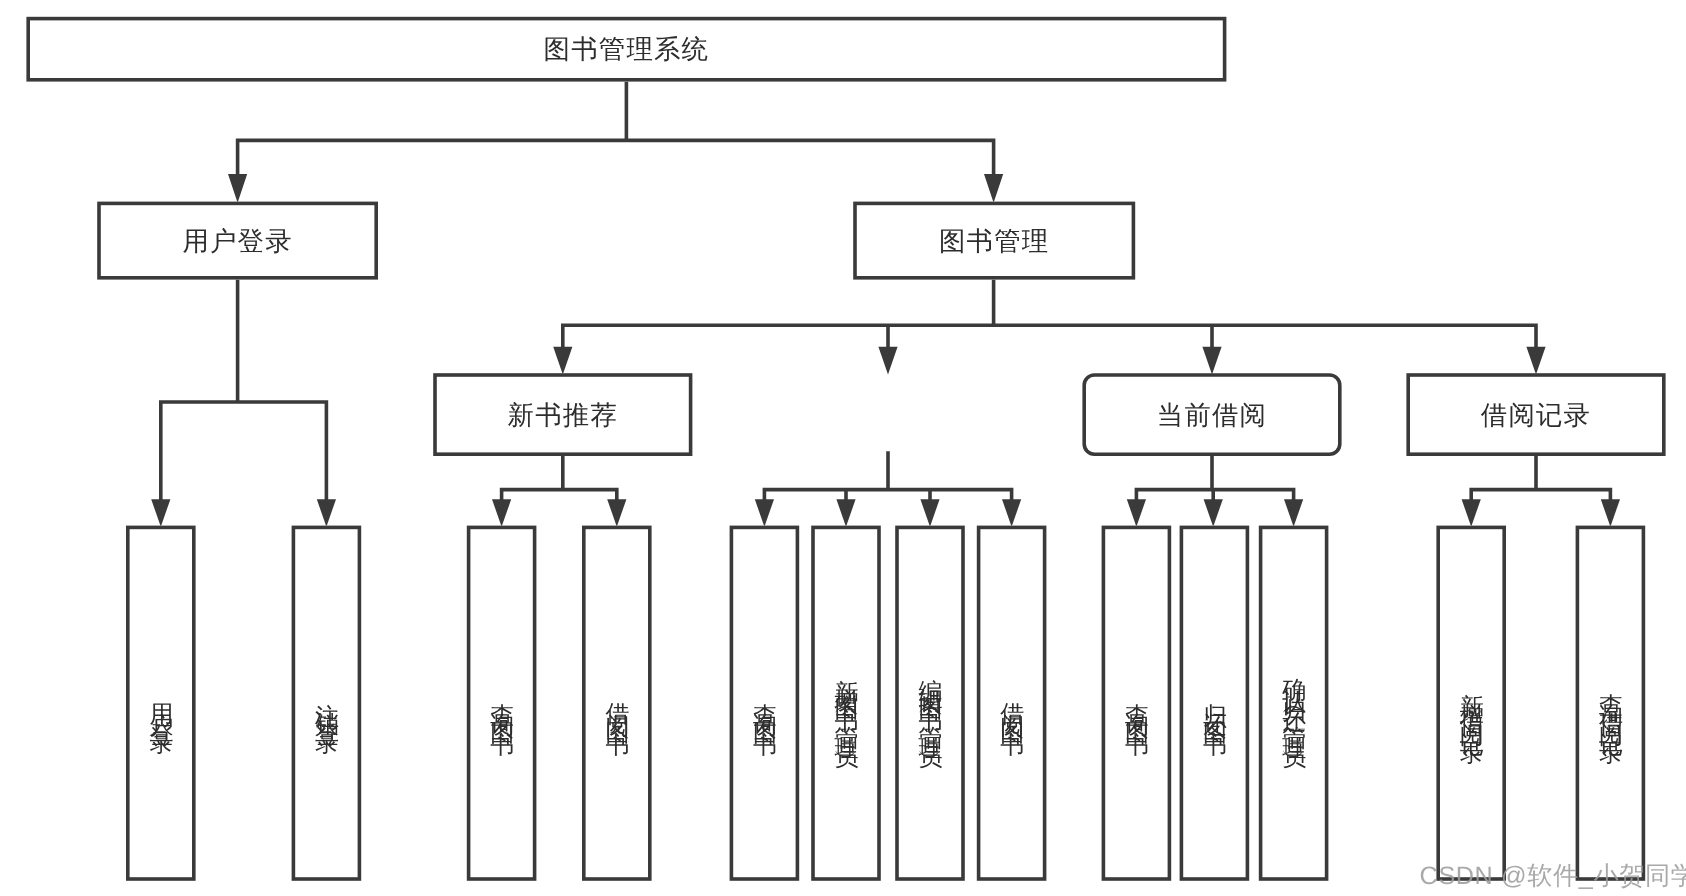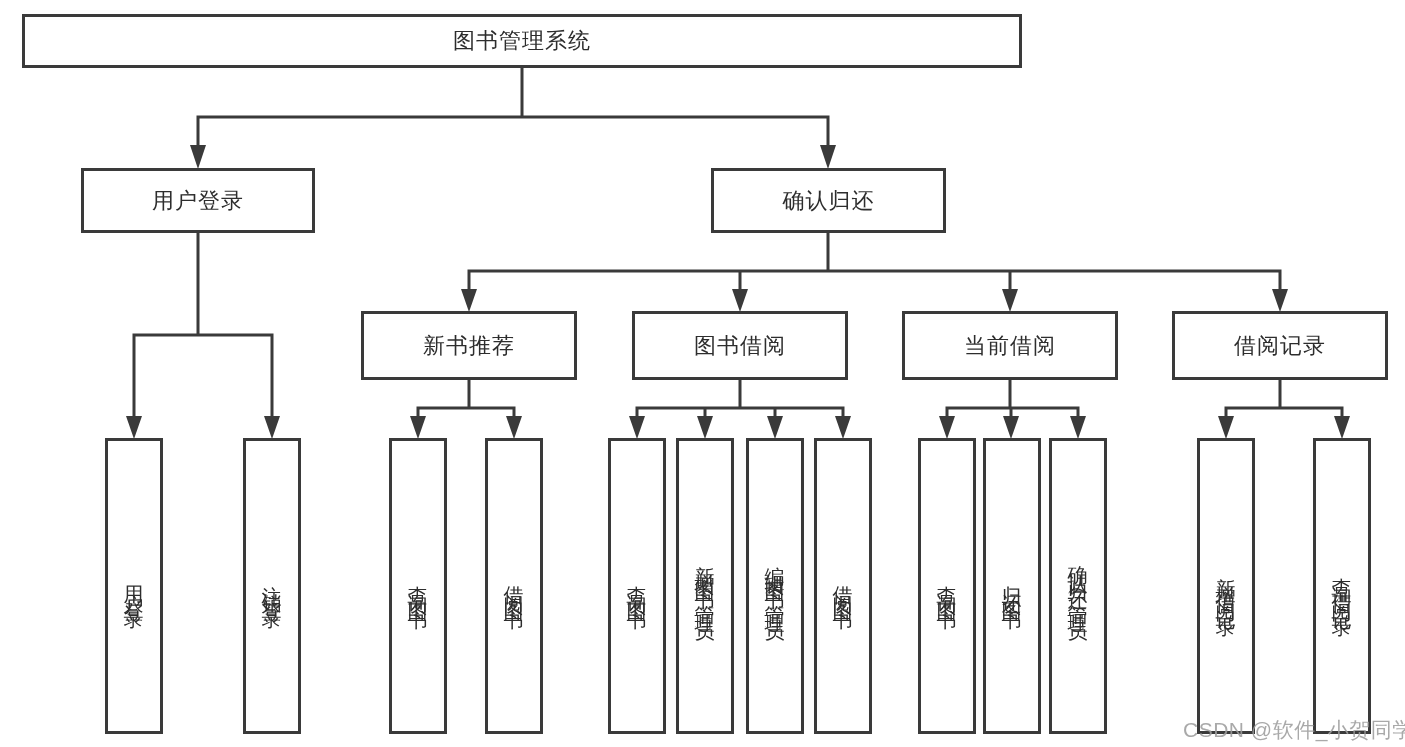--- a/index.html
+++ b/index.html
@@ -49,21 +49,21 @@
     opacity: 0.88;
     white-space: nowrap;
     letter-spacing: 0.5px;
   }
   
   .n-root   { left: 22px;   top: 14px;  width: 1000px; height: 54px; }
   .n-login  { left: 81px;   top: 168px; width: 234px;  height: 65px; }
   .n-mgmt   { left: 711px;  top: 168px; width: 235px;  height: 65px; }
   .n-l3     { top: 311px; width: 216px; height: 69px; }
   .n-l3a { left: 361px; }  .n-l3b { left: 632px; }
-  .n-l3c { left: 902px; }  .n-l3d { left: 1172px; }
+  .n-l3c { left: 902px; border-radius: 10px; }  .n-l3d { left: 1172px; }
   .leaf  { top: 438px; width: 58px; height: 296px; }
   .lf1  { left: 105px; }  .lf2  { left: 243px; }
   .lf3  { left: 389px; }  .lf4  { left: 485px; }
   .lf5  { left: 608px; }  .lf6  { left: 676px; }
   .lf7  { left: 746px; }  .lf8  { left: 814px; }
   .lf9  { left: 918px; }  .lf10 { left: 983px; }
   .lf11 { left: 1049px; } .lf12 { left: 1197px; }
   .lf13 { left: 1313px; }
 </style>
 </head>
@@ -109,24 +109,23 @@
       <path d="M1011 439 L1003 416 L1019 416 Z"></path>
       <path d="M1078 439 L1070 416 L1086 416 Z"></path>
       <path d="M1226 439 L1218 416 L1234 416 Z"></path>
       <path d="M1342 439 L1334 416 L1350 416 Z"></path>
     </g>
   </svg>
 
   <div class="box hbox n-root">图书管理系统</div>
 
   <div class="box hbox n-login">用户登录</div>
-  <div class="box hbox n-mgmt">确认归还</div>
+  <div class="box hbox n-mgmt">图书管理</div>
 
   <div class="box hbox n-l3 n-l3a">新书推荐</div>
-  <div class="box hbox n-l3 n-l3b">图书借阅</div>
   <div class="box hbox n-l3 n-l3c">当前借阅</div>
   <div class="box hbox n-l3 n-l3d">借阅记录</div>
 
   <div class="box vbox leaf lf1">用户登录</div>
   <div class="box vbox leaf lf2">注销登录</div>
 
   <div class="box vbox leaf lf3">查询图书</div>
   <div class="box vbox leaf lf4">借阅图书</div>
 
   <div class="box vbox leaf lf5">查询图书</div>

